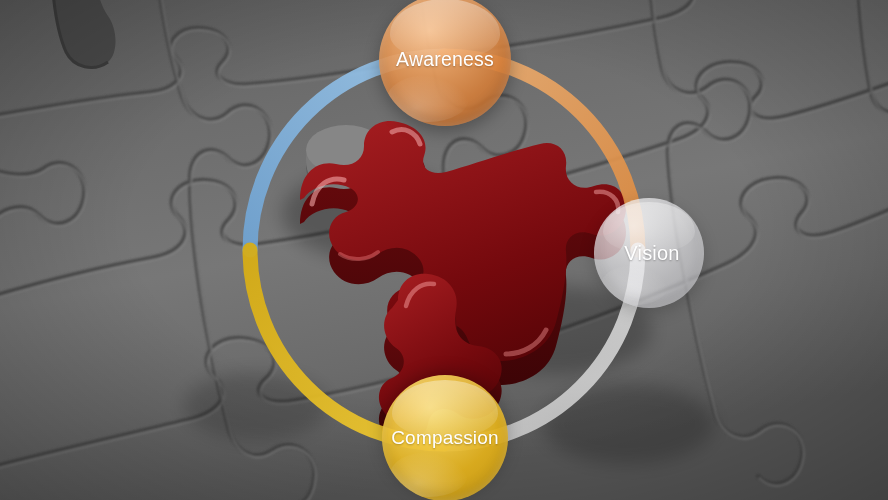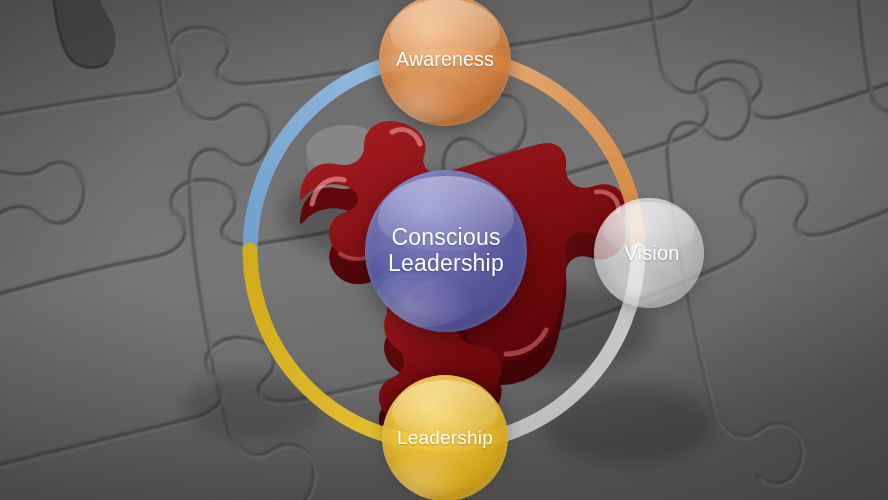--- a/index.html
+++ b/index.html
@@ -380,25 +380,18 @@
     <span class="node-inner-rim"></span>
   </div>
 
 
   <div class="node" id="node-vision">
     <span class="label">Vision</span>
     <span class="node-inner-rim"></span>
   </div>
 
   <div class="node" id="node-compassion">
-    <span class="label">Leadership</span>
+    <span class="label">Compassion</span>
     <span class="node-inner-rim"></span>
   </div>
 
-  <div class="node" id="node-center">
-    <span class="label">
-      <span>Conscious</span><br>
-      <span>Leadership</span>
-    </span>
-    <span class="node-inner-rim"></span>
-  </div>
 
 </div>
 
 </body></html>

